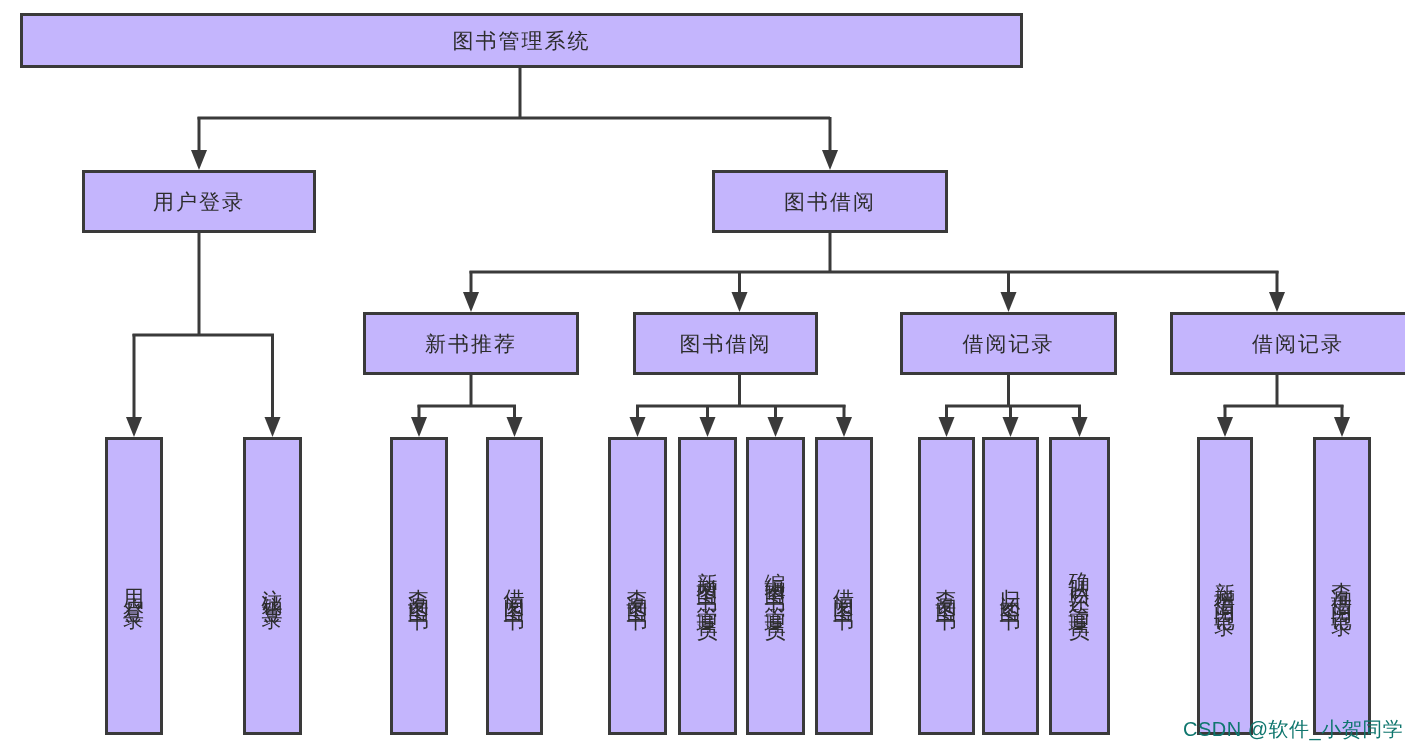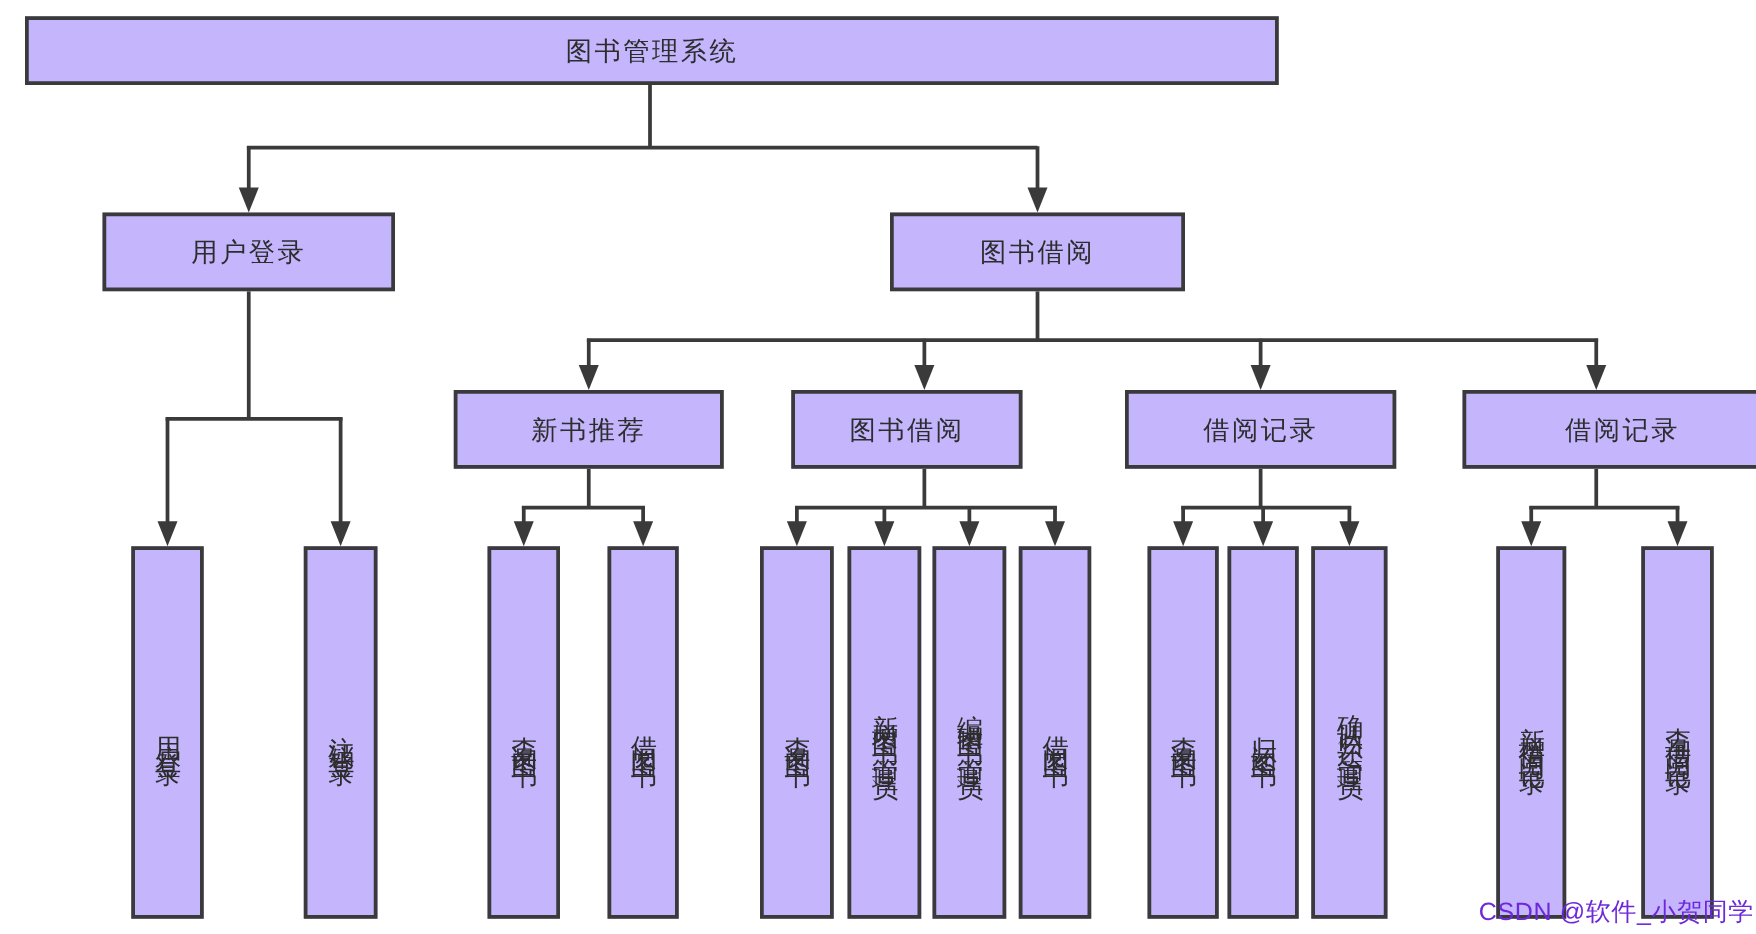--- a/index.html
+++ b/index.html
@@ -68,21 +68,21 @@
   .lf9  { left: 918px;  width: 57px; }
   .lf10 { left: 982px;  width: 57px; }
   .lf11 { left: 1049px; width: 61px; }
   .lf12 { left: 1197px; width: 56px; }
   .lf13 { left: 1313px; width: 58px; }
   .watermark {
     position: absolute;
     left: 1183px;
     top: 716px;
     font-size: 20px;
-    color: #6d28d9;
+    color: #0f766e;
     letter-spacing: 0.5px;
     white-space: nowrap;
     z-index: 10;
   }
 </style>
 </head>
 <body>
 
 <div class="canvas">
 

